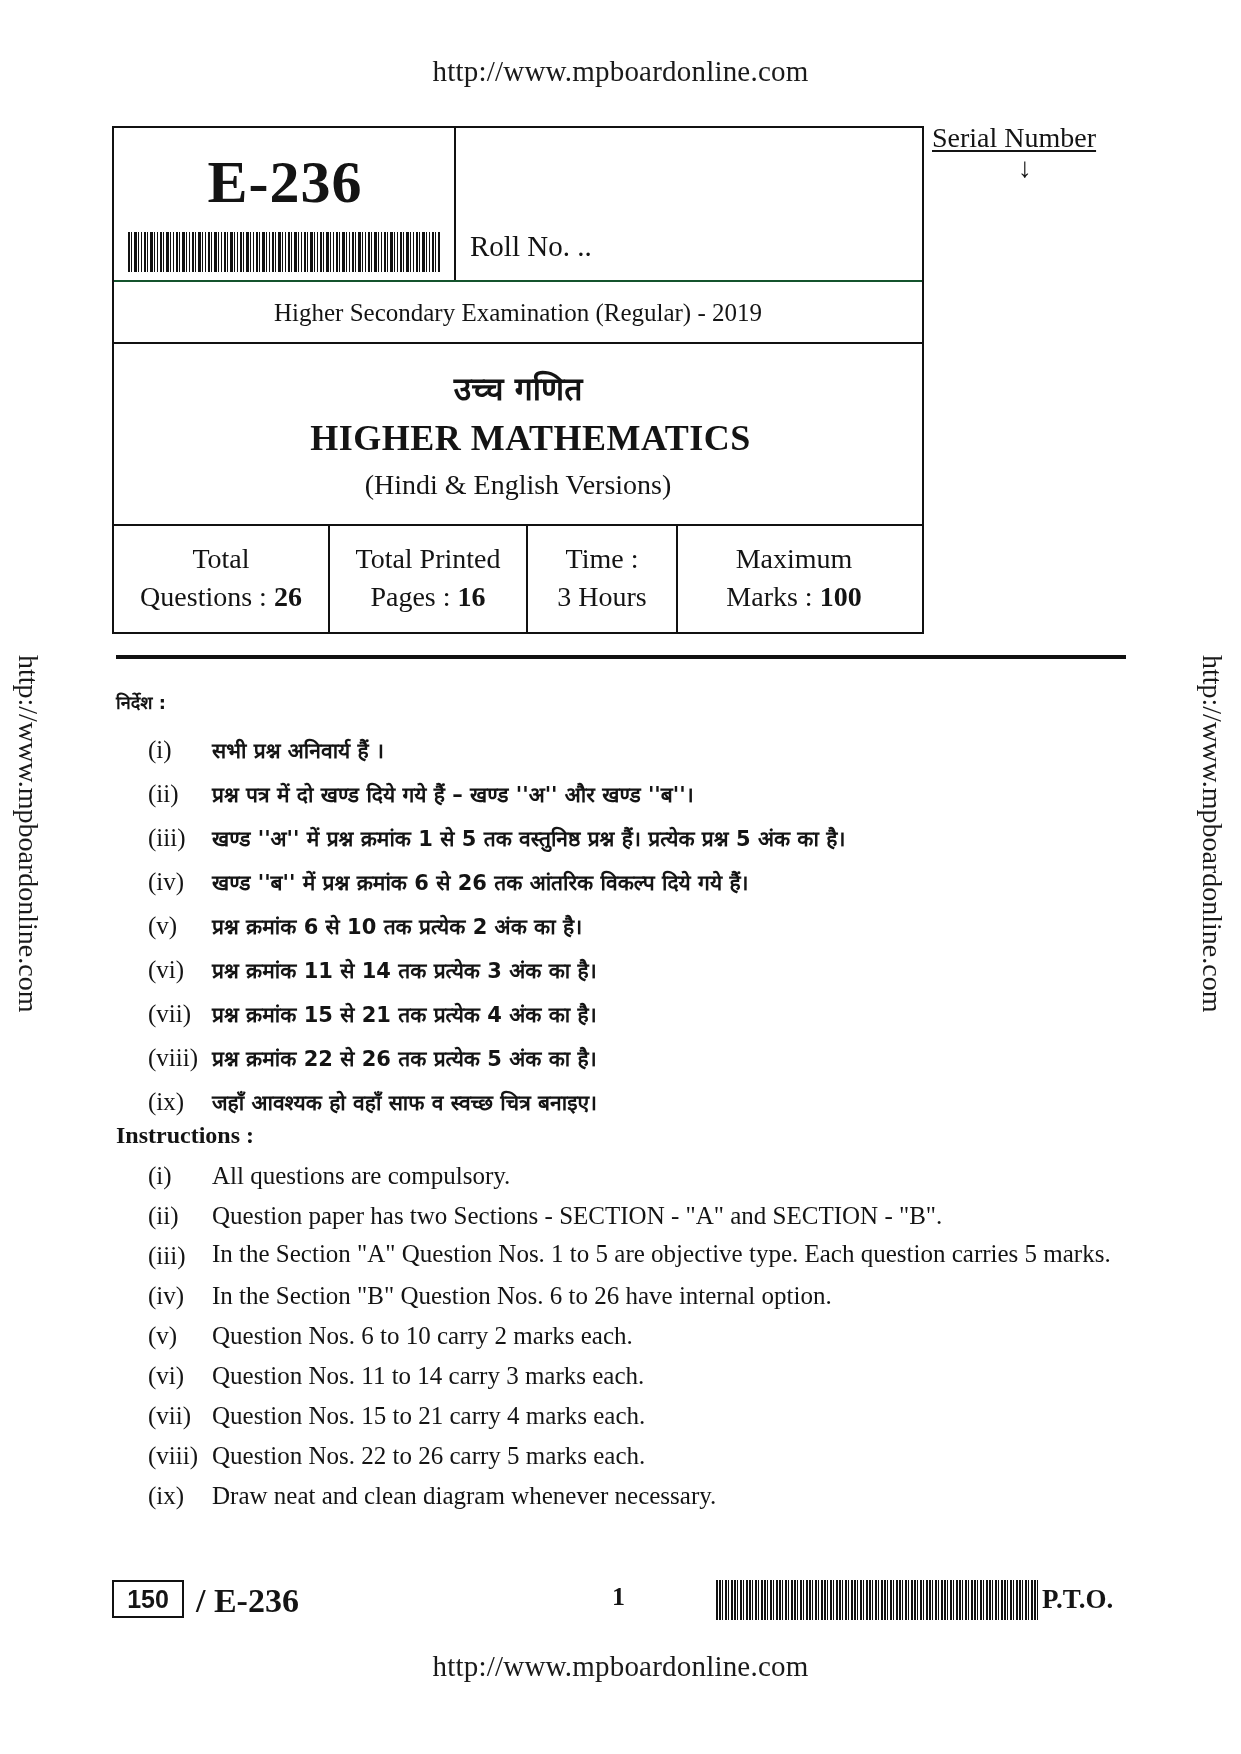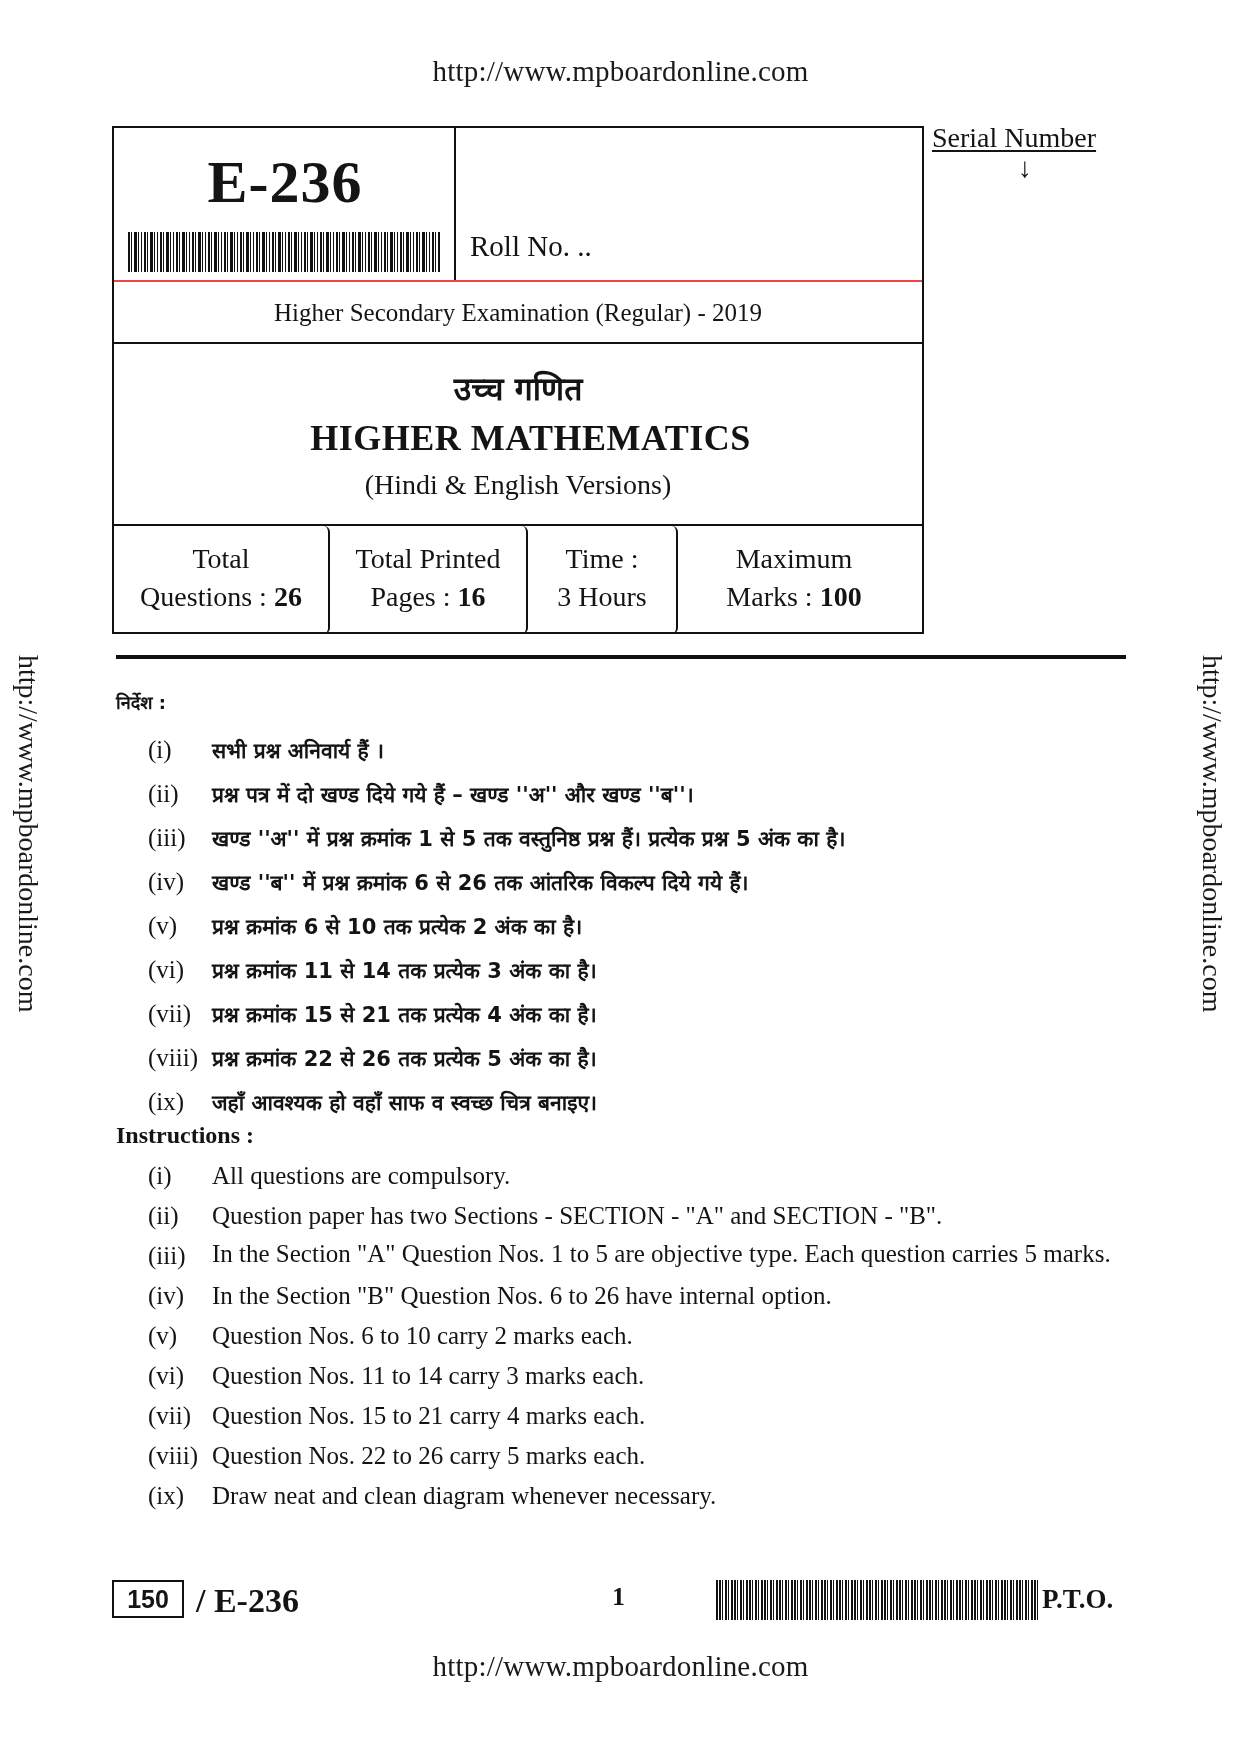--- a/index.html
+++ b/index.html
@@ -21,21 +21,21 @@
       writing-mode: vertical-rl; white-space: nowrap;
     }
     .watermark-left { left: 12px; }
     .watermark-right { left: 1196px; }
 
     
     .header-box {
       position: absolute; left: 112px; top: 126px; width: 812px; height: 508px;
       border: 2px solid #111;
     }
-    .row1 { position: absolute; left: 0; top: 0; width: 808px; height: 154px; border-bottom: 2px solid #ef4444; }
+    .row1 { position: absolute; left: 0; top: 0; width: 808px; height: 154px; border-bottom: 2px solid #14532d; }
     .code-cell { position: absolute; left: 0; top: 0; width: 342px; height: 152px; border-right: 2px solid #111; }
     .paper-code {
       position: absolute; left: 0; top: 20px; width: 342px; text-align: center;
       font-size: 60px; font-weight: bold; letter-spacing: 1px;
     }
     .barcode-top {
       position: absolute; left: 14px; top: 104px; width: 312px; height: 40px;
       background: repeating-linear-gradient(90deg,
         #111 0 2px, #fff 2px 3px, #111 3px 4px, #fff 4px 6px,
         #111 6px 9px, #fff 9px 10px, #111 10px 11px, #fff 11px 13px,
@@ -47,21 +47,20 @@
       border-bottom: 2px solid #111; text-align: center; font-size: 25px; line-height: 62px;
     }
     .row3 { position: absolute; left: 0; top: 216px; width: 808px; height: 182px; border-bottom: 2px solid #111; text-align: center; }
     .title-hindi { margin-top: 22px; font-size: 32px; font-weight: bold; font-family: "DejaVu Sans", sans-serif; }
     .title-en { margin-top: 8px; font-size: 36px; font-weight: bold; letter-spacing: 0.5px; padding-left: 25px; }
     .title-ver { margin-top: 10px; font-size: 28px; }
     .row4 { position: absolute; left: 0; top: 398px; width: 808px; height: 108px; display: flex; }
     .meta-cell {
       border-right: 2px solid #111; text-align: center; font-size: 28px; line-height: 38px;
       padding-top: 14px;
-      border-radius: 6px;
     }
     .meta-cell:last-child { border-right: none; }
     .meta-cell b { font-weight: bold; }
     .serial-label {
       position: absolute; left: 932px; top: 122px; font-size: 28px;
       text-decoration: underline; text-underline-offset: 3px;
     }
     .serial-arrow { position: absolute; left: 1018px; top: 152px; font-size: 28px; }
 
     .rule {

